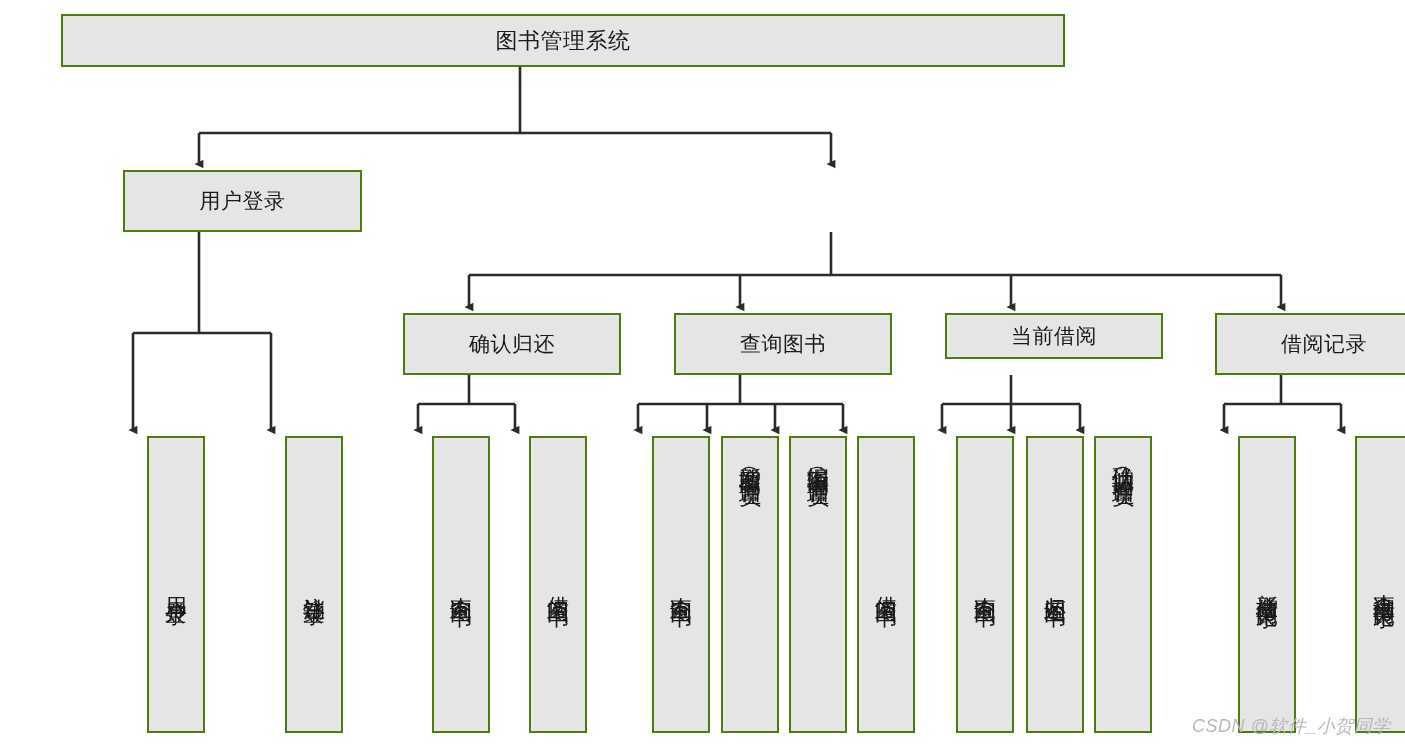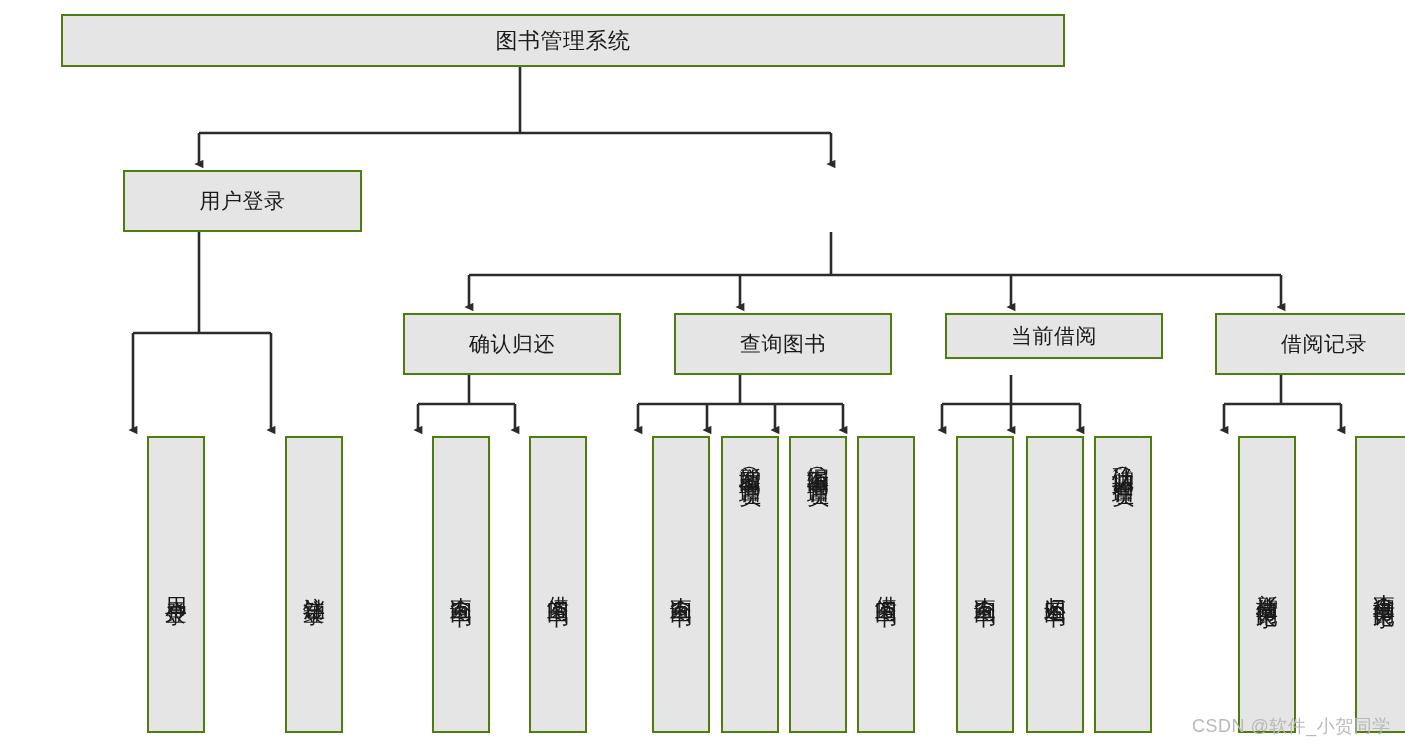--- a/index.html
+++ b/index.html
@@ -72,20 +72,21 @@
   }
   .watermark {
     position: absolute;
     left: 1192px;
     top: 714px;
     font-size: 18px;
     color: #b9b9b9;
     white-space: nowrap;
     z-index: 5;
     letter-spacing: 0.5px;
+    font-style: italic;
   }
 </style>
 </head>
 <body>
 
 <div id="diagram-root">
 
   <svg id="edge-layer" viewBox="0 0 1405 747" xmlns="http://www.w3.org/2000/svg">
     <defs>
       <marker id="arrow" markerWidth="10" markerHeight="10" refX="4.2" refY="5" orient="auto" markerUnits="userSpaceOnUse">

